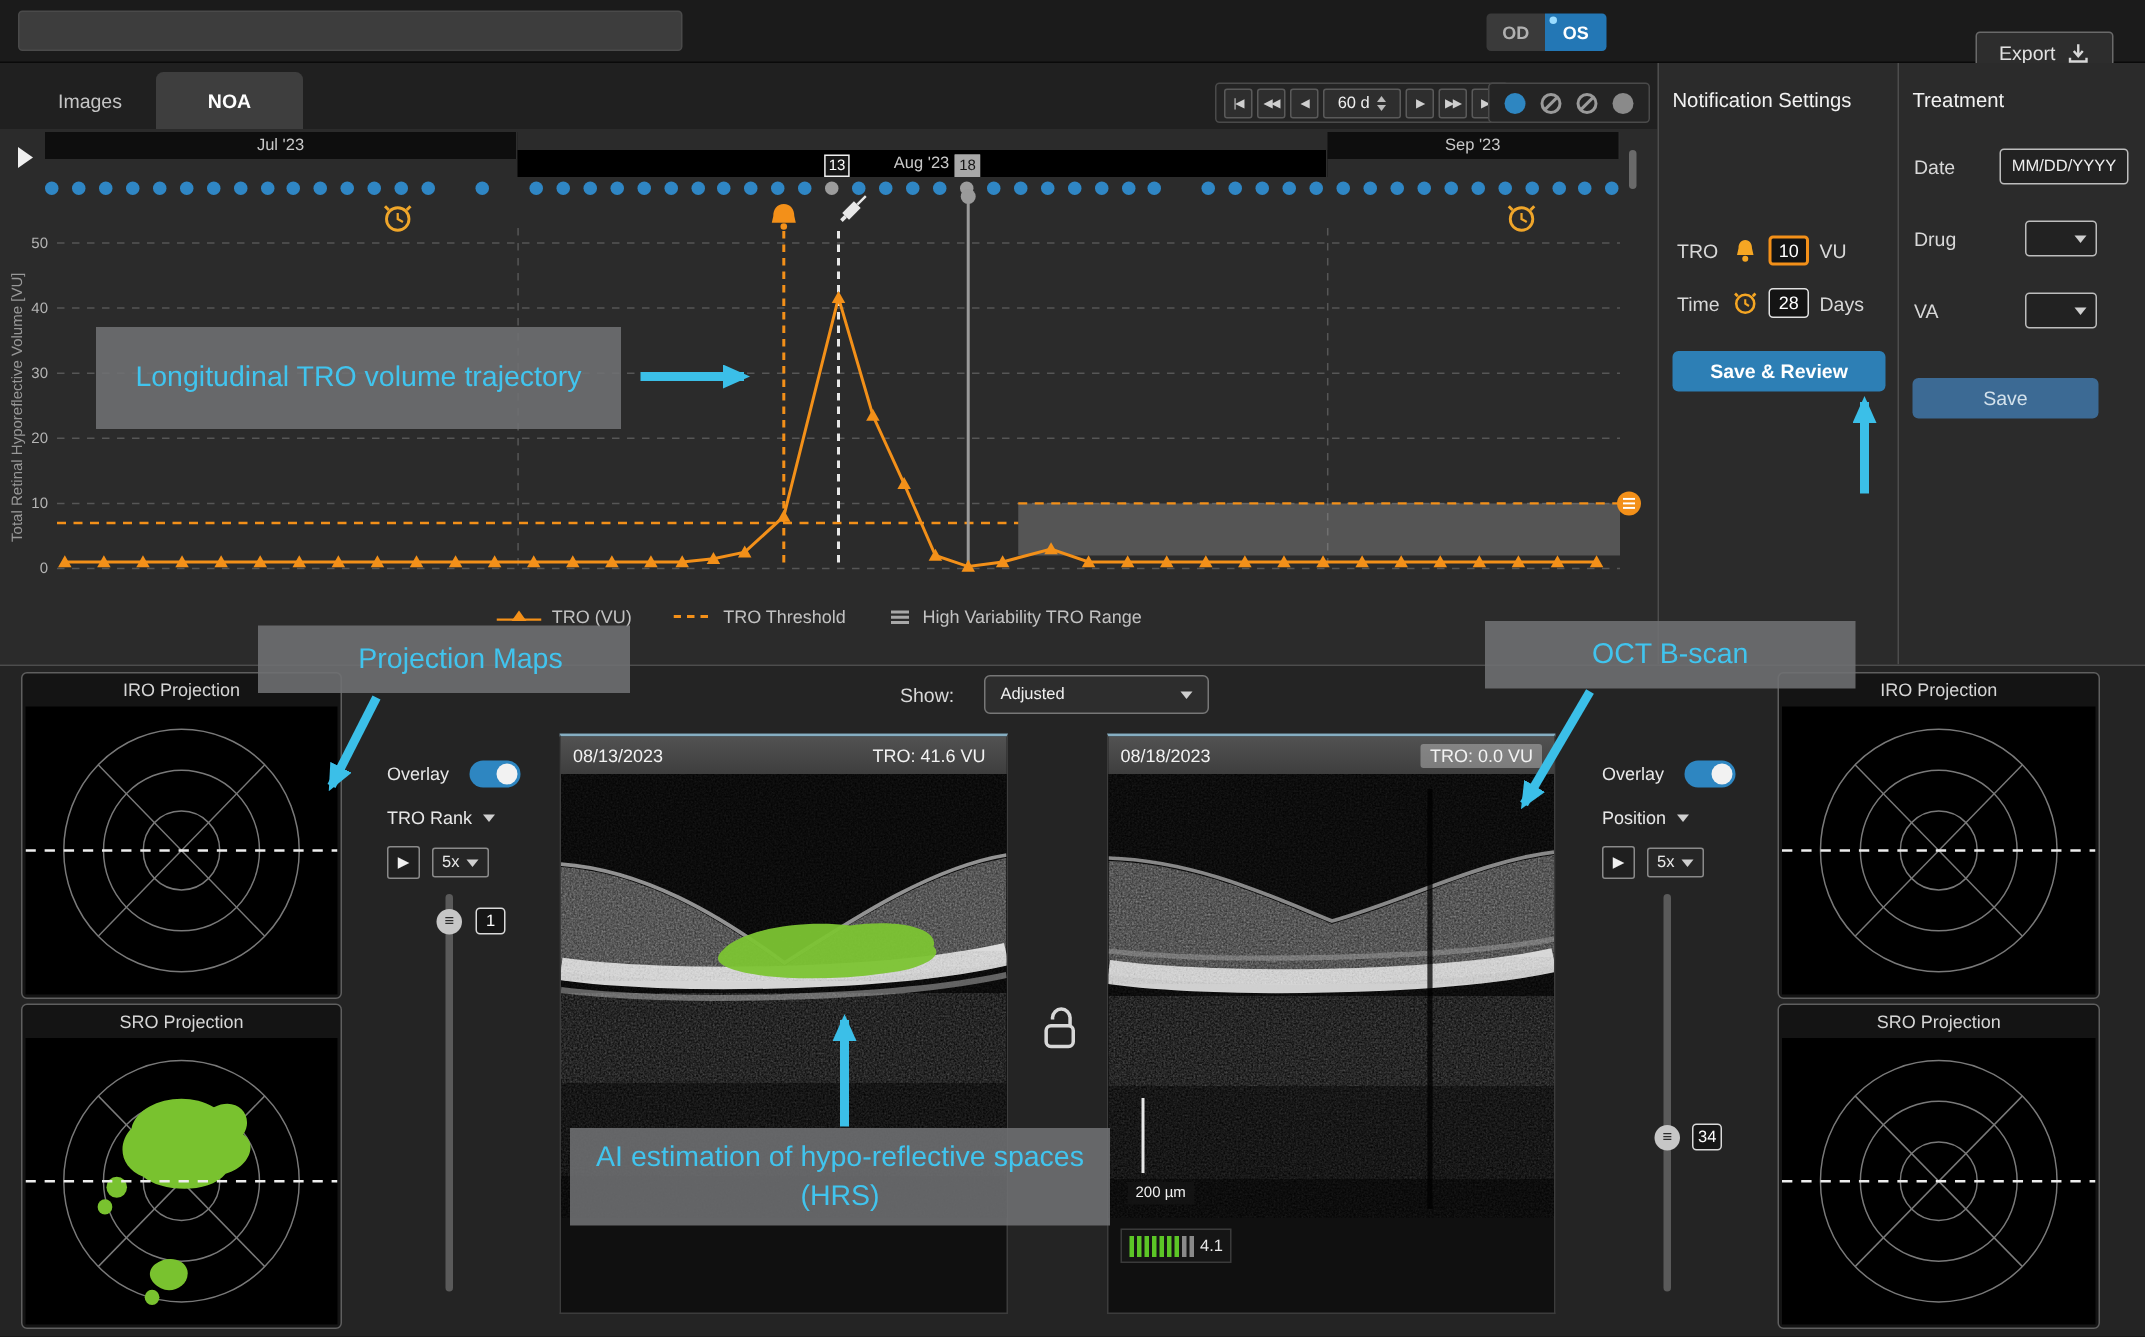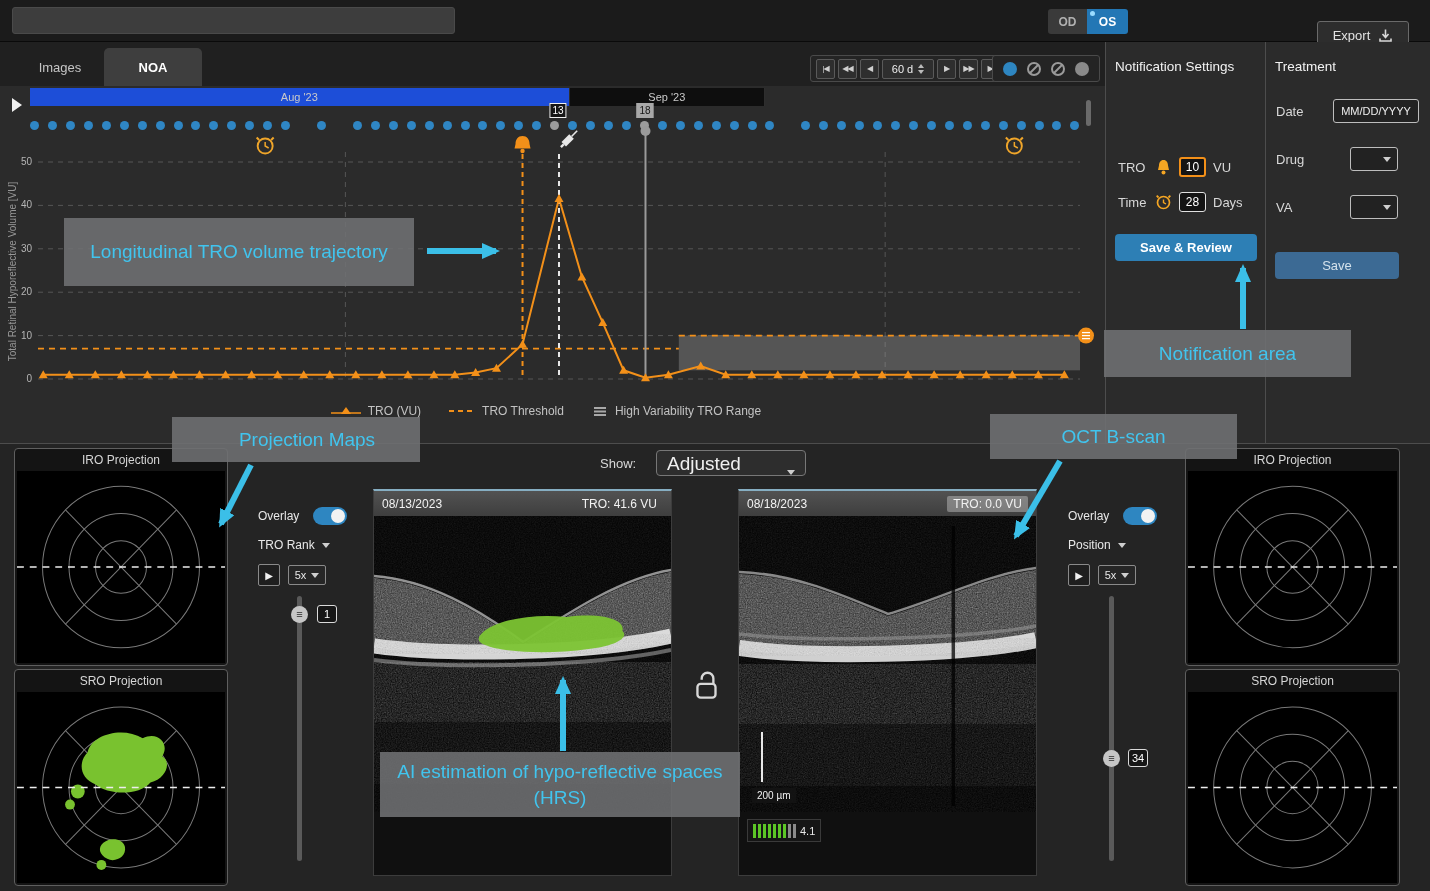--- a/index.html
+++ b/index.html
@@ -3,21 +3,21 @@
 <meta charset="utf-8">
 <style>
   *{margin:0;padding:0;box-sizing:border-box;}
   html,body{background:#121212;}
   body{font-family:"Liberation Sans", sans-serif;}
   .app{position:relative;width:1430px;height:891px;background:#262626;overflow:hidden;color:#ddd;}
 
   
   .topbar{position:absolute;left:0;top:0;width:1430px;height:42px;background:#1b1b1b;border-bottom:1px solid #0a0a0a;}
   .patientbar{position:absolute;left:12px;top:7px;width:443px;height:27px;background:#3d3d3d;border:1px solid #4a4a4a;border-radius:3px;cursor:pointer;}
-  .eyetoggle{position:absolute;left:1048px;top:9px;height:25px;display:flex;}
+  .eyetoggle{position:absolute;left:991px;top:9px;height:25px;display:flex;}
   .eyeseg{height:25px;display:flex;align-items:center;justify-content:center;font-size:12px;font-weight:bold;cursor:pointer;}
   .eyeseg.od{width:39px;background:#3a3a3a;color:#b0b0b0;border-radius:3px 0 0 3px;}
   .eyeseg.os{width:41px;background:#2377b5;color:#fff;border-radius:0 3px 3px 0;position:relative;}
   .osdot{position:absolute;left:3px;top:2px;width:5px;height:5px;border-radius:50%;background:#9adcff;}
   .exportbtn{position:absolute;right:21px;top:21px;width:92px;height:28px;background:#2d2d2d;border:1px solid#6a6a6a;border:1px solid #6a6a6a;border-radius:3px;color:#e2e2e2;font-size:13px;display:flex;align-items:center;justify-content:center;gap:8px;cursor:pointer;font-family:inherit;}
 
   
   .main{position:absolute;left:0;top:42px;width:1105px;height:401px;background:#2b2b2b;}
   .tabbar{position:absolute;left:0;top:0;width:100%;height:44px;background:#202020;}
   .tab{position:absolute;top:6px;height:38px;display:flex;align-items:center;justify-content:center;font-size:13px;color:#c5c5c5;cursor:pointer;}
@@ -33,21 +33,21 @@
   .cir{width:14px;height:14px;border-radius:50%;display:inline-block;position:relative;cursor:pointer;}
   .cir.blue{background:#2e86c1;}
   .cir.gray{background:#8a8a8a;}
   .cir.slashed{border:2px solid #9a9a9a;}
   .cir.slashed::after{content:"";position:absolute;left:-1px;top:4px;width:12px;height:2px;background:#9a9a9a;transform:rotate(-45deg);}
 
   .timeline{position:absolute;left:14px;top:46px;width:1078px;height:46px;}
   .tl-play{position:absolute;left:-2px;top:10px;width:0;height:0;border-left:10px solid #f0f0f0;border-top:7px solid transparent;border-bottom:7px solid transparent;cursor:pointer;}
   .months{position:absolute;left:16px;top:0;width:1050px;height:18px;display:flex;}
   .month{height:18px;background:#0e0e0e;border-right:1px solid #2e2e2e;color:#c9c9c9;font-size:11px;display:flex;align-items:center;justify-content:center;cursor:pointer;}
-  .month.mid{background:#1d4ed8;}
+  .month.mid{background:#000000;margin-top:12px;}
   .dotsrow{position:absolute;left:16px;top:32px;width:1050px;height:10px;display:flex;justify-content:space-between;align-items:center;}
   .tdot{width:9px;height:9px;border-radius:50%;background:#2f86c4;flex:0 0 auto;cursor:pointer;}
   .tdot.gray{background:#9c9c9c;}
   .tdot.gap{visibility:hidden;}
   .chip{position:absolute;top:15px;height:15px;min-width:17px;padding:0 2px;font-size:10px;display:flex;align-items:center;justify-content:center;z-index:3;transform:translateX(-50%);cursor:pointer;}
   .chip.selected{left:544px;background:#161616;border:1px solid #f0f0f0;color:#fff;}
   .chip.reference{left:631px;background:#a8a8a8;border:1px solid #a8a8a8;color:#161616;}
   .tl-scroll{position:absolute;left:1072px;top:12px;width:5px;height:26px;background:#6a6a6a;border-radius:3px;cursor:pointer;}
 
   .ylabel{position:absolute;left:-108px;top:224px;width:240px;text-align:center;transform:rotate(-90deg);font-size:10px;color:#989898;}
@@ -82,21 +82,21 @@
   .toggle{width:34px;height:18px;border-radius:9px;background:#2e86c1;position:relative;cursor:pointer;flex:0 0 auto;}
   .toggle::after{content:"";position:absolute;right:2px;top:2px;width:14px;height:14px;border-radius:50%;background:#f2f2f2;}
   .ddinline{display:flex;gap:7px;align-items:center;font-size:12px;color:#e8e8e8;cursor:pointer;}
   .playbtn{width:22px;height:22px;background:#1f1f1f;border:1px solid #8a8a8a;border-radius:2px;color:#f0f0f0;font-size:10px;display:flex;align-items:center;justify-content:center;cursor:pointer;}
   .speed{width:38px;height:20px;background:#262626;border:1px solid #8a8a8a;border-radius:2px;display:flex;align-items:center;justify-content:center;gap:5px;font-size:11px;color:#e8e8e8;cursor:pointer;}
   .vtrack{position:absolute;width:5px;background:#5a5a5a;border-radius:3px;cursor:pointer;}
   .shandle{position:absolute;width:17px;height:17px;border-radius:50%;background:#c6c6c6;display:flex;align-items:center;justify-content:center;color:#2a2a2a;font-size:11px;line-height:1;cursor:grab;}
   .sval{position:absolute;height:18px;min-width:20px;padding:0 3px;background:#161616;border:1px solid #dadada;border-radius:3px;color:#fff;font-size:11px;display:flex;align-items:center;justify-content:center;}
 
   .showlabel{position:absolute;left:600px;top:12px;font-size:13px;color:#d8d8d8;}
-  .showselect{position:absolute;left:656px;top:6px;width:150px;height:26px;background:#2d2d2d;border:1px solid #777;border-radius:4px;display:flex;align-items:flex-end;justify-content:space-between;padding:0 10px;font-size:19px;color:#f0f0f0;cursor:pointer;gap:24px;}
+  .showselect{position:absolute;left:656px;top:6px;width:150px;height:26px;background:#2d2d2d;border:1px solid #777;border-radius:4px;display:flex;align-items:center;justify-content:space-between;padding:0 10px;font-size:11px;color:#f0f0f0;cursor:pointer;gap:24px;}
 
   .scan{position:absolute;width:299px;height:387px;background:#101010;border:1px solid #3c3c3c;border-top:2px solid #86aec2;}
   .scanhead{height:25px;background:linear-gradient(#525252,#3e3e3e);display:flex;align-items:center;justify-content:space-between;padding:0 8px;font-size:12px;color:#f2f2f2;}
   .trochip{padding:1px 6px;border-radius:2px;}
   .trochip.hl{background:rgba(215,215,215,0.4);}
   .scanimg{height:296px;background:#000;position:relative;}
   .scanimg svg.oct{display:block;width:100%;height:100%;}
   .scanfoot{height:62px;padding:7px 8px;display:flex;align-items:flex-start;}
   .barbox{display:flex;align-items:center;gap:4px;padding:3px 5px;border:1px solid #3a3a3a;background:#151515;}
   .bars{display:flex;gap:2px;align-items:flex-end;height:15px;}
@@ -163,20 +163,21 @@
     <div class="navgroup" style="left:992px;gap:10px;padding:2px 10px;">
       <span class="cir blue"></span>
       <span class="cir slashed"></span>
       <span class="cir slashed"></span>
       <span class="cir gray"></span>
     </div>
 
     <div class="timeline">
       <div class="tl-play"></div>
       <div class="months">
+        <div class="month" style="width:30%">Jul '23</div>
         <div class="month mid" style="width:51.4%">Aug '23</div>
         <div class="month" style="width:18.6%">Sep '23</div>
       </div>
       <div class="chip selected">13</div>
       <div class="chip reference">18</div>
       <div class="dotsrow">
           <div class="tdot"></div>
           <div class="tdot"></div>
           <div class="tdot"></div>
           <div class="tdot"></div>
@@ -598,21 +599,20 @@
             <line x1="49.4" y1="38.4" x2="162.6" y2="151.6"></line>
               <line x1="162.6" y1="38.4" x2="49.4" y2="151.6"></line>
           </g>
           <line x1="0" y1="95" x2="212" y2="95" stroke="#ededed" stroke-width="1.5" stroke-dasharray="7,6"></line>
         </svg>
       </div>
     </div>
   </div>
 
   <div class="ann ann1">Longitudinal TRO volume trajectory</div>
-  <div class="ann ann2">Notification area</div>
   <div class="ann ann3">Projection Maps</div>
   <div class="ann ann4">OCT B-scan</div>
   <div class="ann ann5">AI estimation of hypo-reflective spaces (HRS)</div>
 
   <svg class="arrows">
     <defs>
       <marker id="ah" markerUnits="userSpaceOnUse" markerWidth="18" markerHeight="16" refX="14" refY="8" orient="auto">
         <path d="M0,0 L18,8 L0,16 Z" fill="#3bbfe8"></path>
       </marker>
     </defs>

